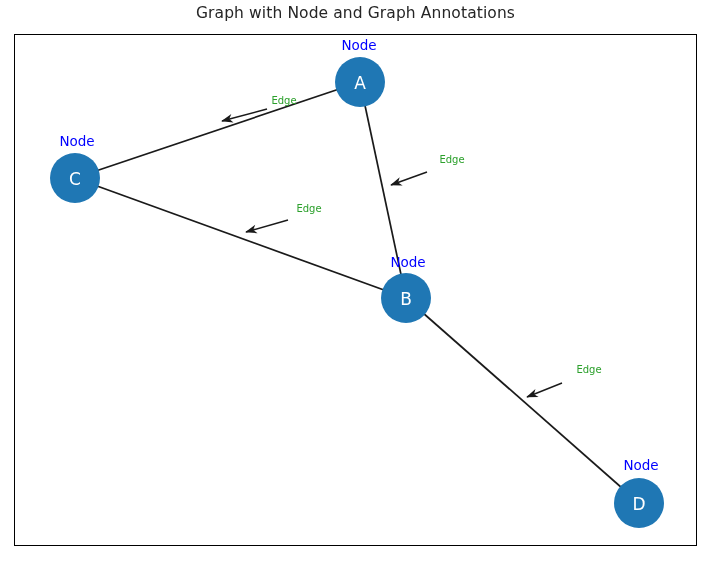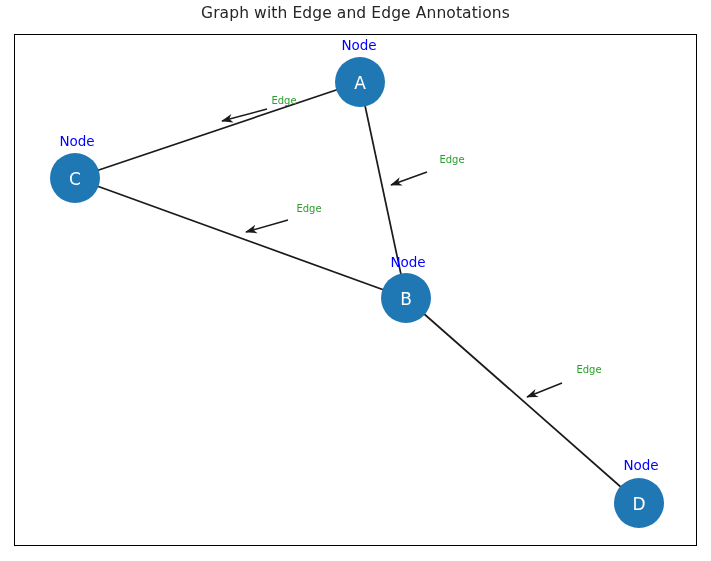--- a/index.html
+++ b/index.html
@@ -72,21 +72,21 @@
     color: #2ca02c;
     white-space: nowrap;
     line-height: 1;
   }
 </style>
 </head>
 <body>
 
 <div id="figure">
 
-  <div id="chart-title">Graph with Edge and Edge Annotations</div>
+  <div id="chart-title">Graph with Node and Graph Annotations</div>
 
   <div id="plot-frame"></div>
 
   <svg id="graph-svg" viewBox="0 0 711 561" xmlns="http://www.w3.org/2000/svg">
     <defs>
       <marker id="annot-arrow" markerWidth="9" markerHeight="9" refX="7.6" refY="3.2" orient="auto" markerUnits="strokeWidth">
         <path d="M0.4,0.3 L8.2,3.2 L0.4,6.1 L2.6,3.2 Z" fill="#1a1a1a"></path>
       </marker>
     </defs>
     <g id="edge-lines">

